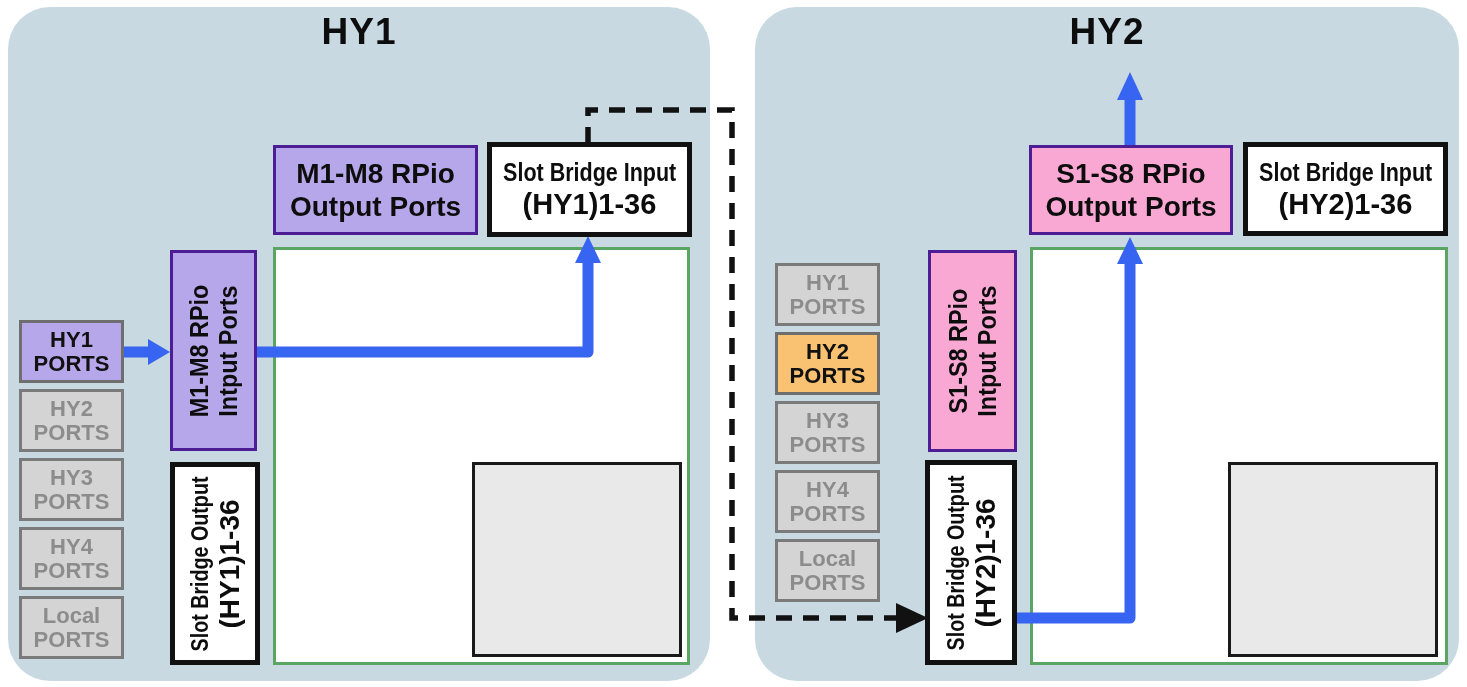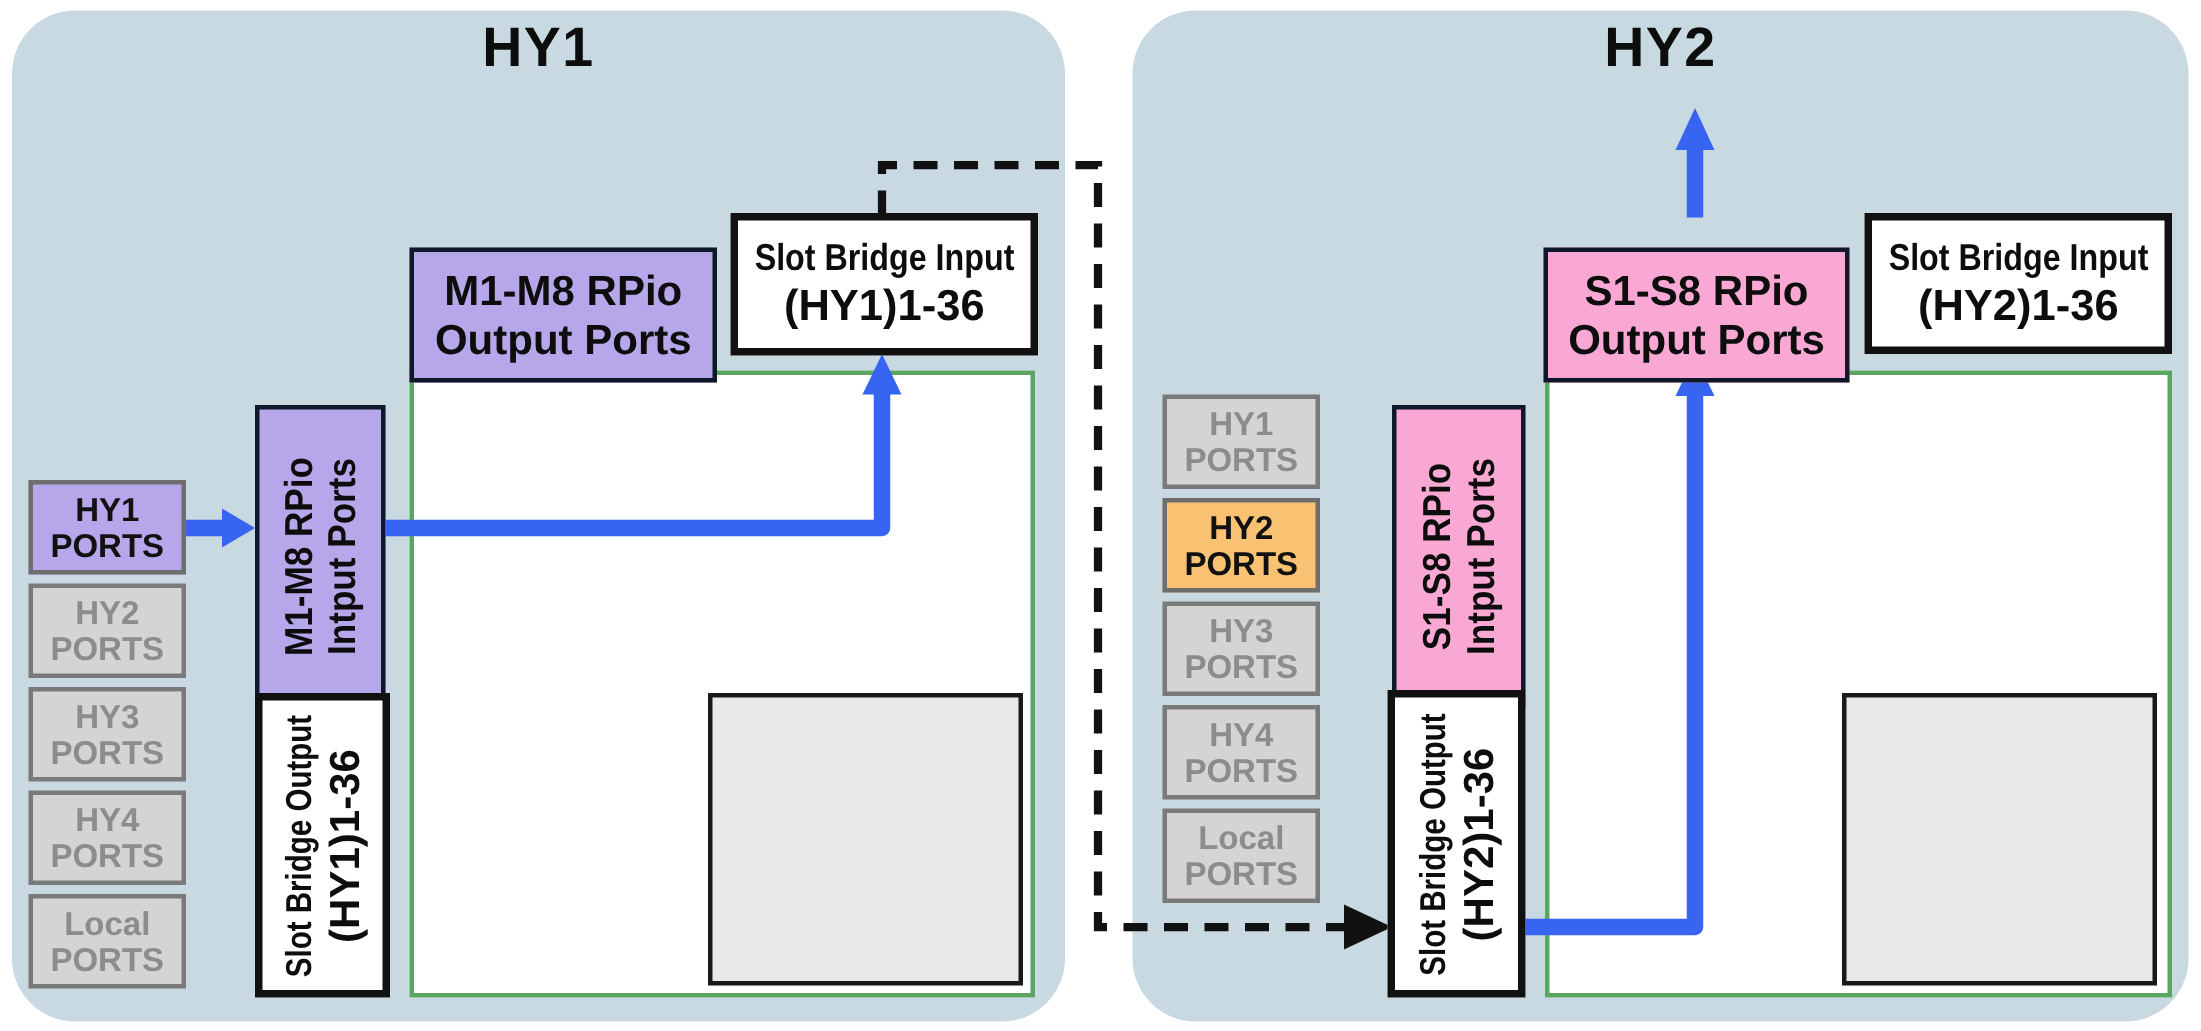--- a/index.html
+++ b/index.html
@@ -19,21 +19,21 @@
     position:absolute;background:#ffffff;border:3px solid #5aa562;z-index:2;
   }
   .graysquare{
     position:absolute;background:#e9e9e9;border:3px solid #1a1a1a;z-index:3;
   }
   svg.overlay{position:absolute;left:0;top:0;z-index:4;pointer-events:none;}
   .box{
     position:absolute;z-index:5;display:flex;flex-direction:column;
     align-items:center;justify-content:center;text-align:center;color:#0d0d0d;
   }
-  .colored{border:3px solid #0f172a;margin-top:20px;}
+  .colored{border:3px solid #4c1d95;}
   .whitebox{background:#ffffff;border:5px solid #111111;}
   .purple{background:#b6a7ea;}
   .orange{background:#f9a8d4;}
   .topbox-line{display:block;font-size:28px;font-weight:bold;line-height:1.18;white-space:nowrap;}
   .sb-line1{display:block;font-size:25px;font-weight:bold;line-height:1.25;white-space:nowrap;transform:scaleX(.86);}
   .sb-line2{display:block;font-size:29px;font-weight:bold;line-height:1.15;white-space:nowrap;}
   .vwrap{
     position:absolute;left:50%;top:50%;
     transform:translate(-50%,-50%) rotate(-90deg);
     text-align:center;white-space:nowrap;

